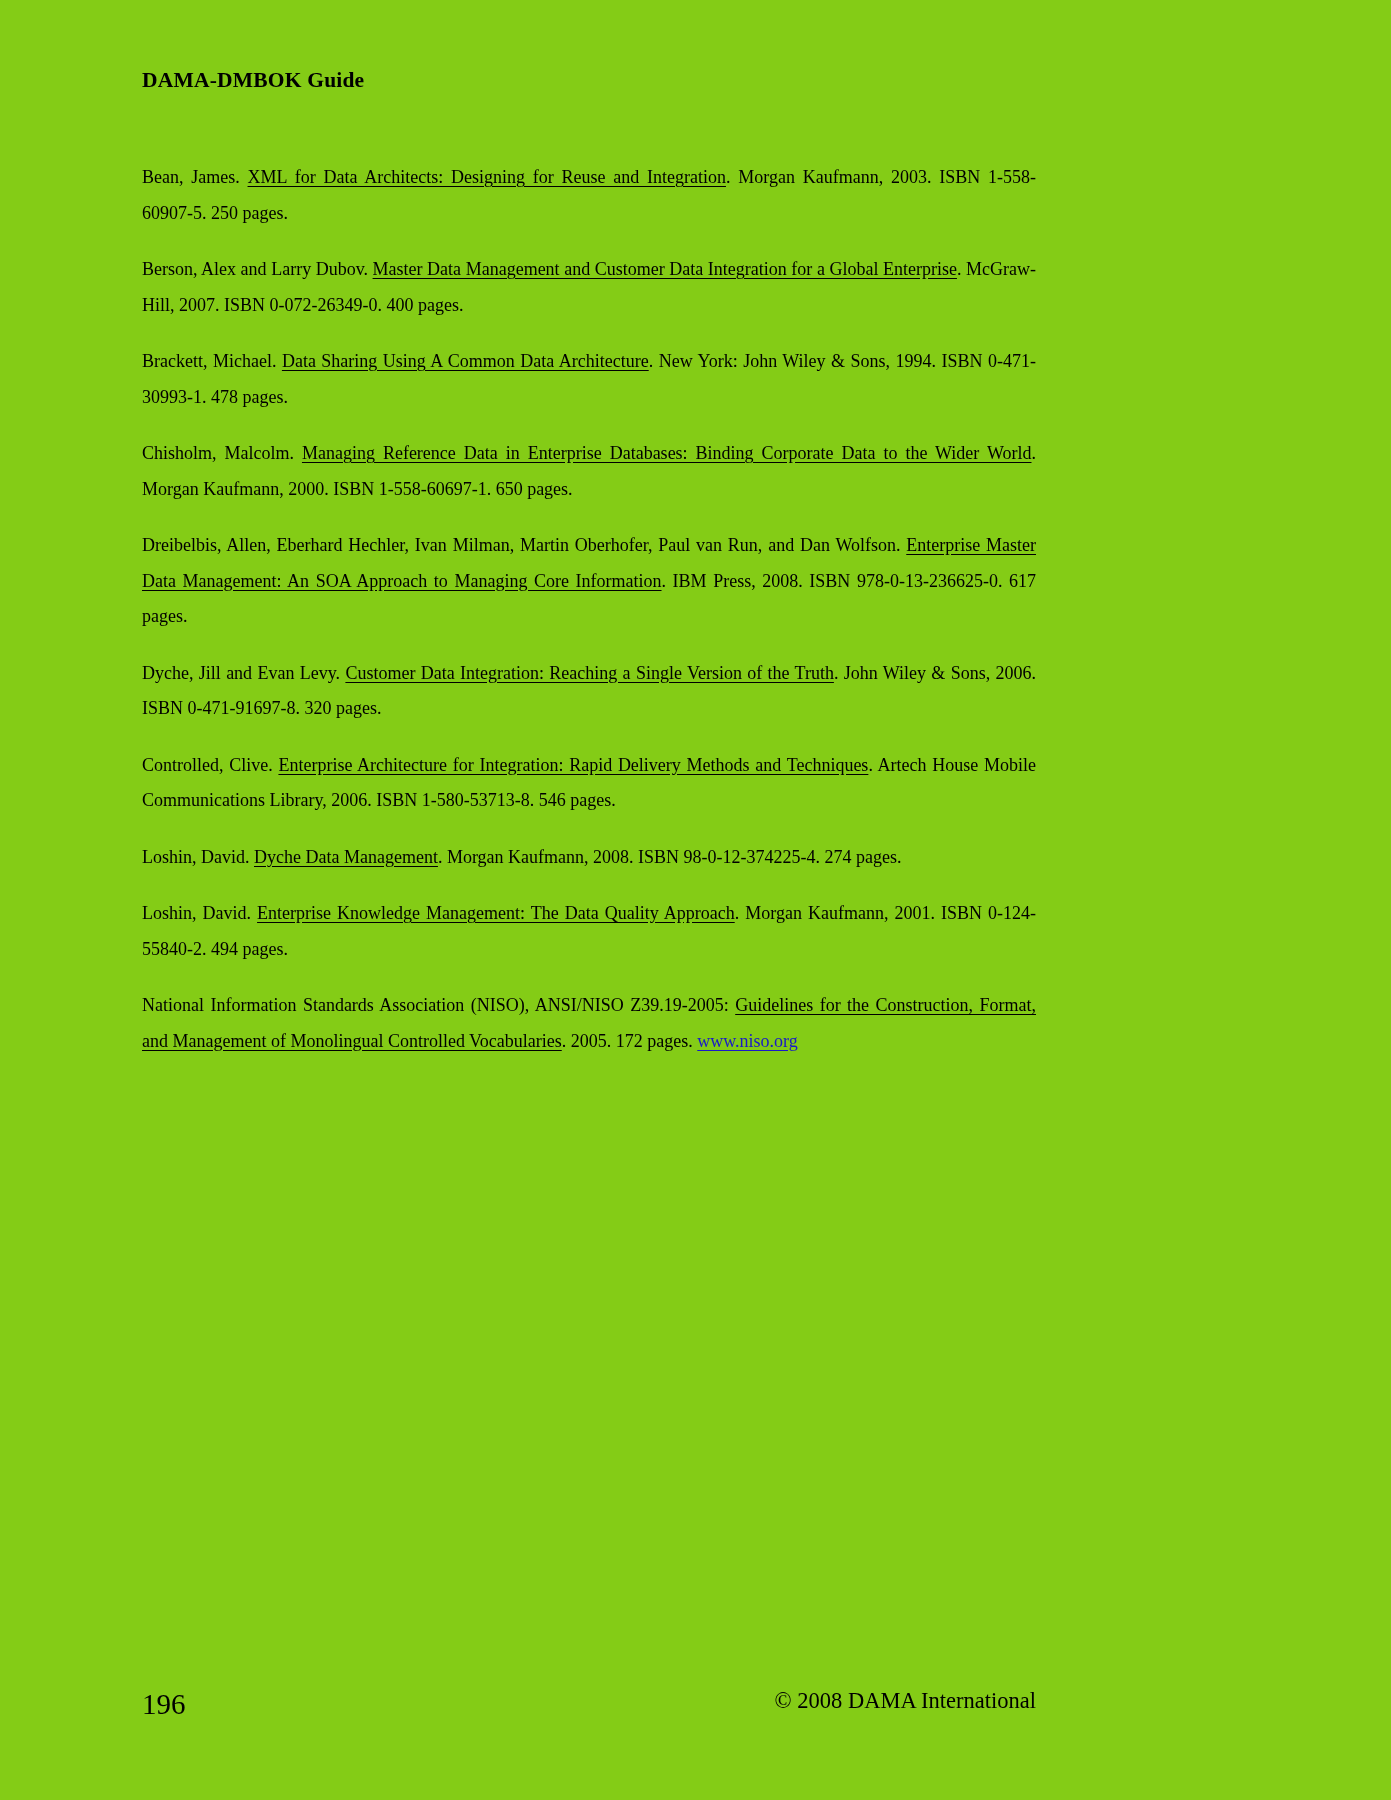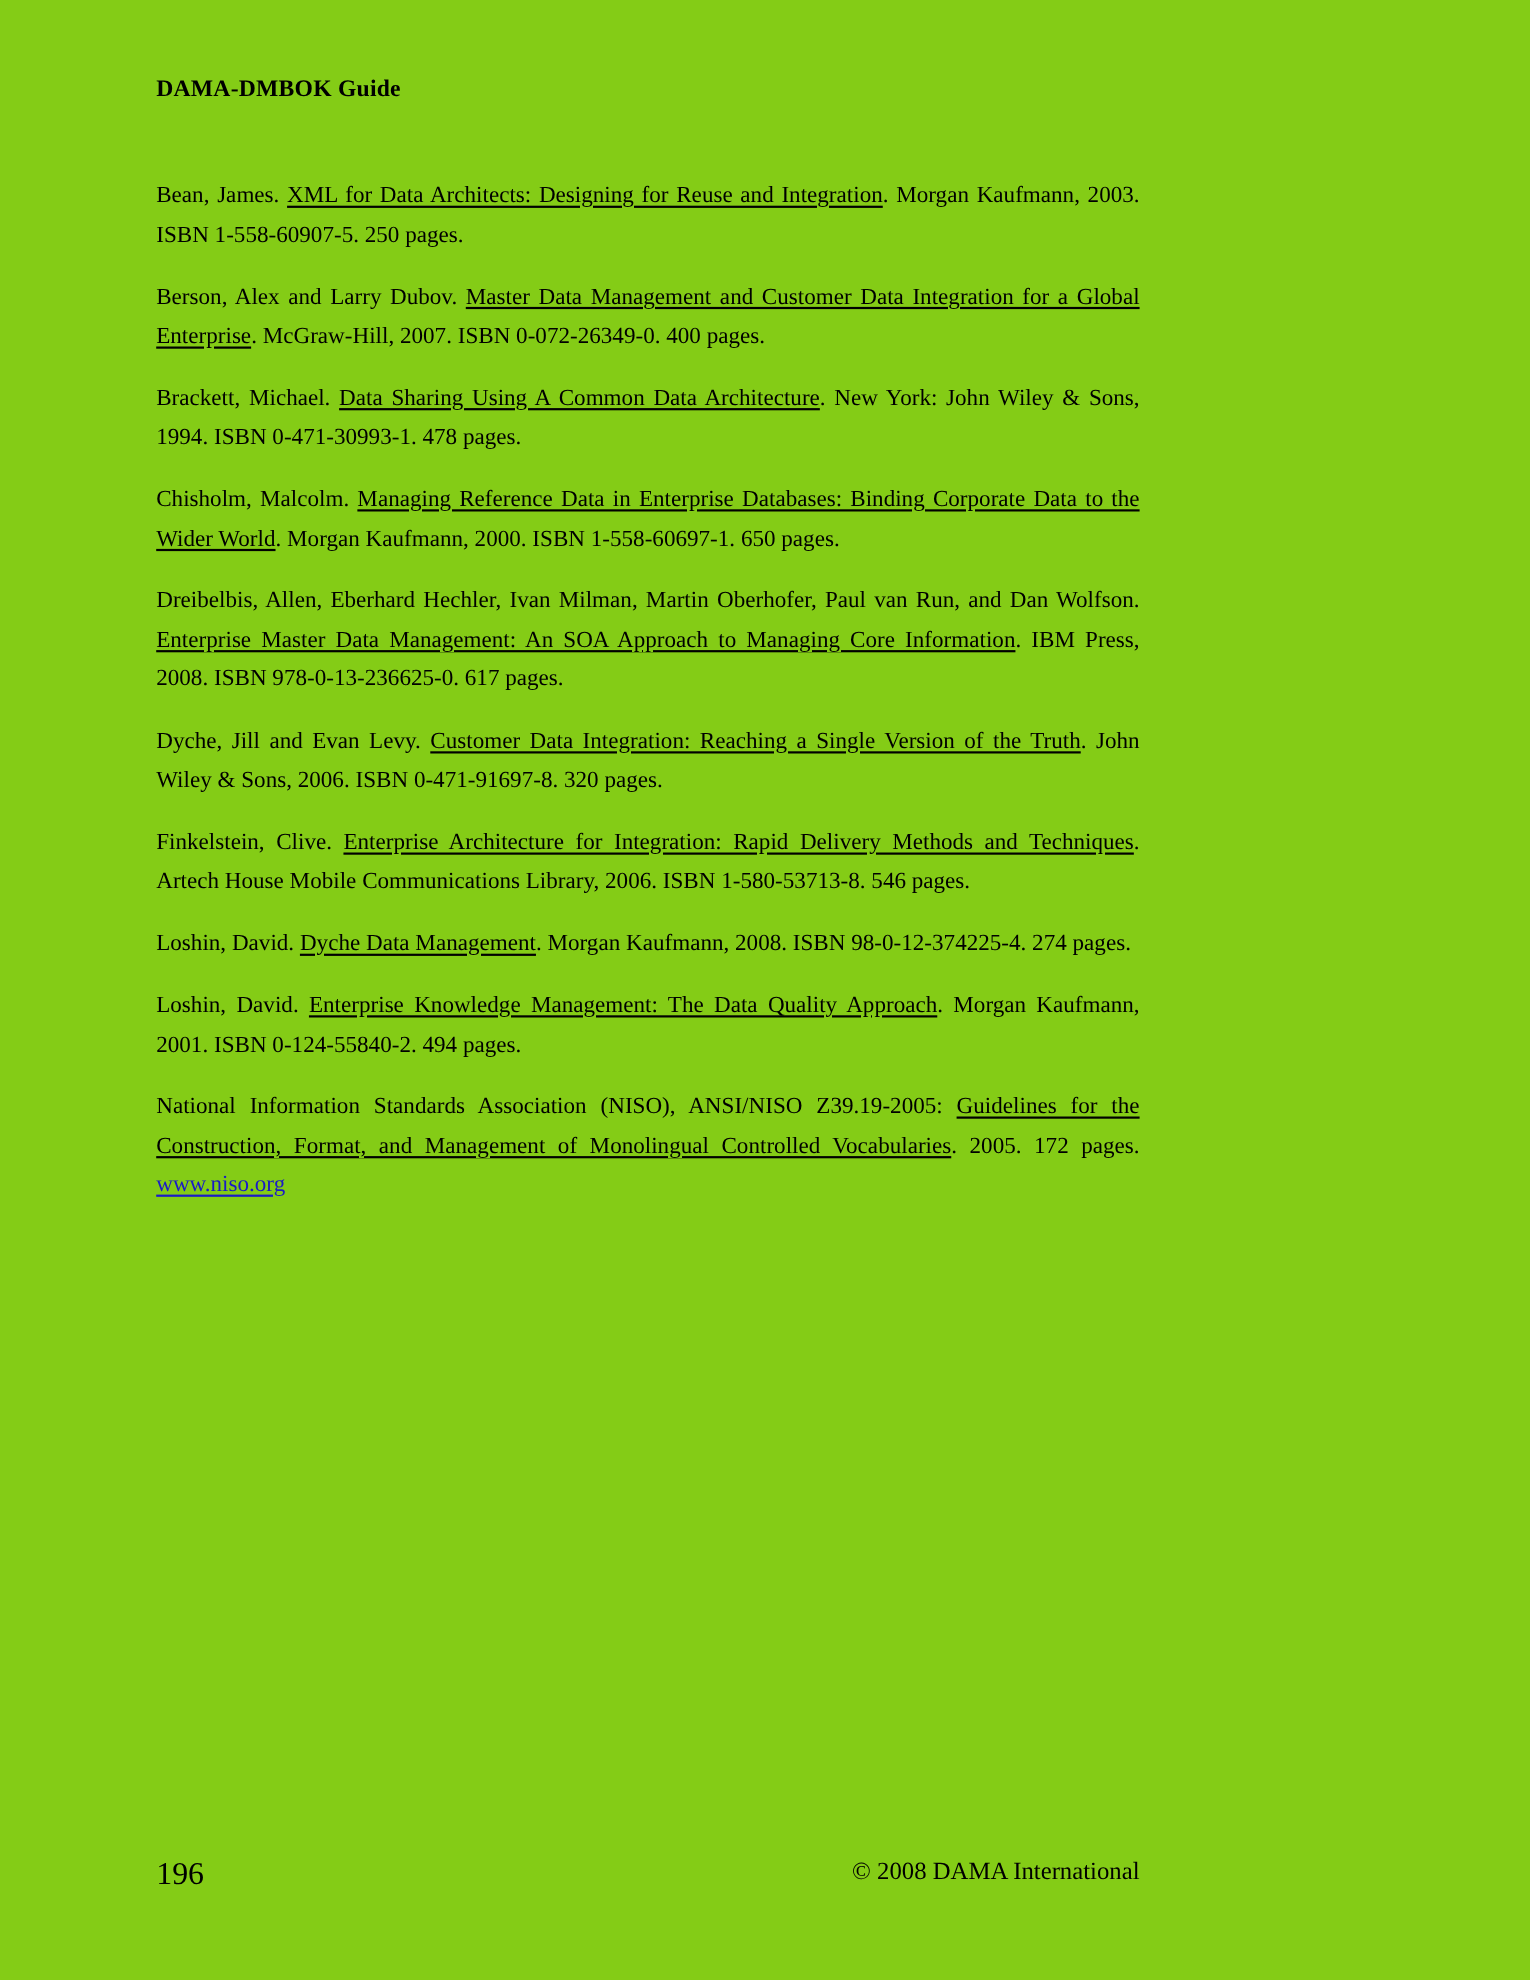--- a/index.html
+++ b/index.html
@@ -30,21 +30,21 @@
   }
   .refs {
     position: absolute;
     left: 142px;
     top: 160px;
     width: 894px;
   }
   .ref {
     text-align: justify;
     text-justify: inter-word;
-    font-size: 21px;
+    font-size: 18px;
     line-height: 35.5px;
     margin: 0 0 21px 0;
     
   }
   .ref:last-child {
     margin-bottom: 0;
   }
   .ref .title {
     text-decoration: underline;
     text-underline-offset: 3px;
@@ -75,21 +75,21 @@
 
   <div class="running-head">DAMA-DMBOK Guide</div>
 
   <div class="refs">
       <p class="ref"><span>Bean, James. </span><span class="title">XML for Data Architects: Designing for Reuse and Integration</span><span>. Morgan Kaufmann, 2003. ISBN 1-558-60907-5. 250 pages.</span></p>
       <p class="ref"><span>Berson, Alex and Larry Dubov. </span><span class="title">Master Data Management and Customer Data Integration for a Global Enterprise</span><span>. McGraw-Hill, 2007. ISBN 0-072-26349-0. 400 pages.</span></p>
       <p class="ref"><span>Brackett, Michael. </span><span class="title">Data Sharing Using A Common Data Architecture</span><span>. New York: John Wiley &amp; Sons, 1994. ISBN 0-471-30993-1. 478 pages.</span></p>
       <p class="ref"><span>Chisholm, Malcolm. </span><span class="title">Managing Reference Data in Enterprise Databases: Binding Corporate Data to the Wider World</span><span>. Morgan Kaufmann, 2000. ISBN 1-558-60697-1. 650 pages.</span></p>
       <p class="ref"><span>Dreibelbis, Allen, Eberhard Hechler, Ivan Milman, Martin Oberhofer, Paul van Run, and Dan Wolfson. </span><span class="title">Enterprise Master Data Management: An SOA Approach to Managing Core Information</span><span>. IBM Press, 2008. ISBN 978-0-13-236625-0. 617 pages.</span></p>
       <p class="ref"><span>Dyche, Jill and Evan Levy. </span><span class="title">Customer Data Integration: Reaching a Single Version of the Truth</span><span>. John Wiley &amp; Sons, 2006. ISBN 0-471-91697-8. 320 pages.</span></p>
-      <p class="ref"><span>Finkelstein, Clive. </span><span class="title">Enterprise Architecture for Integration: Rapid Delivery Methods and Techniques</span><span>. Artech House Mobile Communications Library, 2006. ISBN 1-580-53713-8. 546 pages.</span></p>
+      <p class="ref"><span>Controlled, Clive. </span><span class="title">Enterprise Architecture for Integration: Rapid Delivery Methods and Techniques</span><span>. Artech House Mobile Communications Library, 2006. ISBN 1-580-53713-8. 546 pages.</span></p>
       <p class="ref"><span>Loshin, David. </span><span class="title">Dyche Data Management</span><span>. Morgan Kaufmann, 2008. ISBN 98-0-12-374225-4. 274 pages.</span></p>
       <p class="ref"><span>Loshin, David. </span><span class="title">Enterprise Knowledge Management: The Data Quality Approach</span><span>. Morgan Kaufmann, 2001. ISBN 0-124-55840-2. 494 pages.</span></p>
       <p class="ref"><span>National Information Standards Association (NISO), ANSI/NISO Z39.19-2005: </span><span class="title">Guidelines for the Construction, Format, and Management of Monolingual Controlled Vocabularies</span><span>. 2005. 172 pages. </span><a class="link" href="#" style="color: rgb(26, 26, 200);">www.niso.org</a></p>
     </div>
 
   <div class="footer-page">196</div>
 
   <div class="footer-copy">© 2008 DAMA International</div>
 
 </div>

